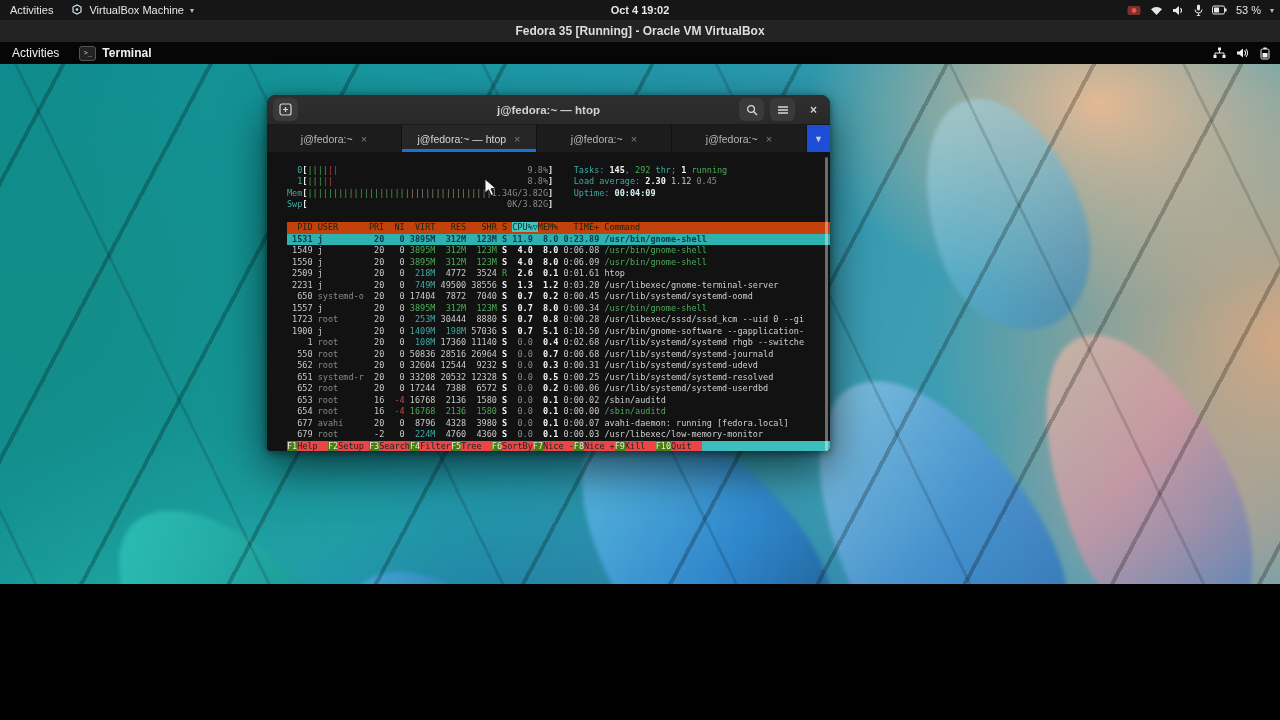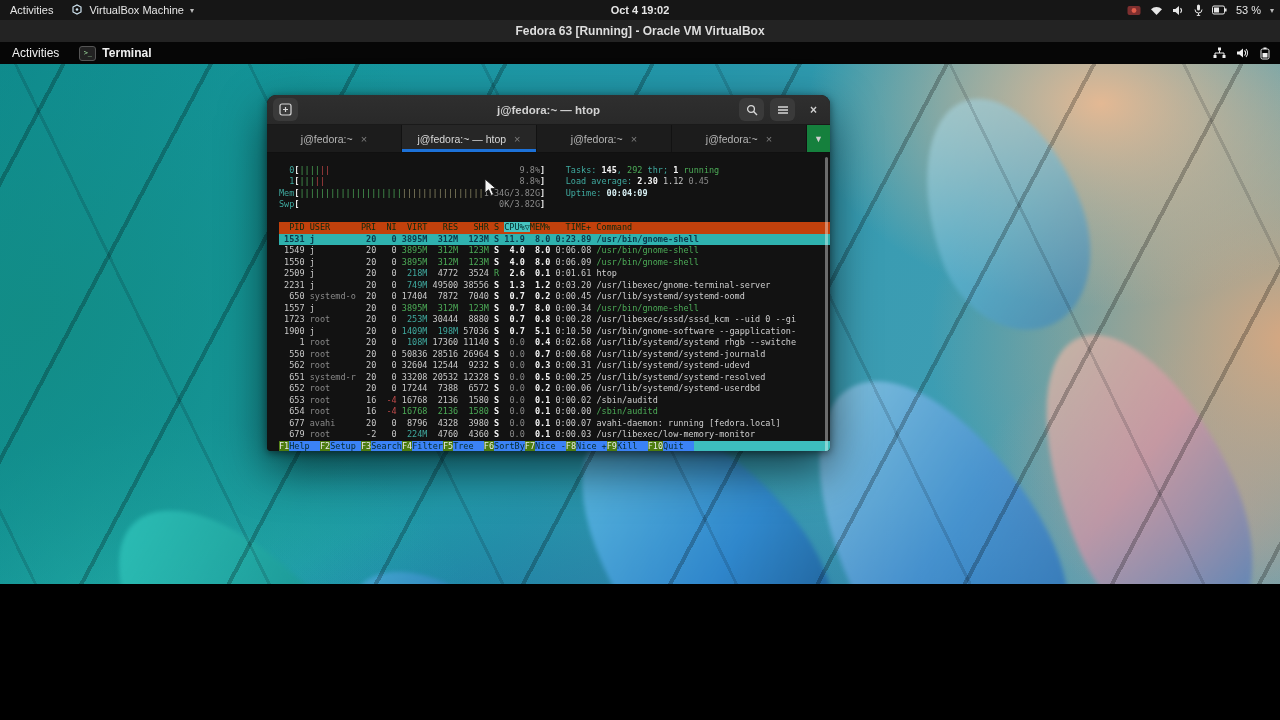--- a/index.html
+++ b/index.html
@@ -67,43 +67,43 @@
   .term-header{height:29px;background:linear-gradient(#2f2f2f,#292929);border-bottom:1px solid #1a1a1a;
     display:flex;align-items:center;position:relative;}
   .term-title{position:absolute;left:0;right:0;text-align:center;color:#d2d2d2;font-size:11.5px;
     font-weight:bold;pointer-events:none;}
   .hbtn{width:25px;height:23px;border-radius:6px;background:#3a3a3a;display:flex;align-items:center;
     justify-content:center;color:#d8d8d8;margin-left:6px;}
   .hbtn.flat{background:transparent;}
   .term-header .right{position:absolute;right:4px;display:flex;align-items:center;}
   .close-x{color:#cfcfcf;font-size:12px;font-weight:bold;}
 
-  .tabbar{height:27px;background:#15803d;display:flex;align-items:stretch;border-bottom:1px solid #101010;}
+  .tabbar{height:27px;background:#1d4ed8;display:flex;align-items:stretch;border-bottom:1px solid #101010;}
   .tab{width:134px;display:flex;align-items:center;justify-content:center;gap:8px;position:relative;
     color:#b6b6b6;font-size:10.5px;border-right:1px solid #121212;background:#1c1c1c;}
   .tab.active{background:#262626;color:#d8d8d8;}
   .tab.active::after{content:"";position:absolute;left:0;right:0;bottom:0;height:3px;background:#1c71d8;}
   .tab-close{color:#7d7d7d;font-size:11px;}
   .tab-chevron{margin-left:auto;width:30px;display:flex;align-items:center;justify-content:center;color:#cfcfcf;font-size:9px;}
 
-  .term-body{position:relative;height:299px;background:#121212;padding:0 0 0 12px;
+  .term-body{position:relative;height:299px;background:#121212;padding:0 0 0 20px;
     font-family:"DejaVu Sans Mono",monospace;font-size:8.5px;}
   .tl{height:11.5px;line-height:11.6px;white-space:pre;overflow:hidden;width:553px;}
   .hdr{background:#c2410c;}
   .hdr span{color:#07290f;}
   .hdr .sortcol{background:#46c4c0;color:#032a2a;}
   .sel{background:#2fb2af;}
   .sel span{color:#0a3a4d !important;font-weight:bold;}
   .c-white{color:#c9c9c9}.c-boldw{color:#f4f4f4;font-weight:bold}.c-gray{color:#8a8a8a}
   .c-teal{color:#3fa99f}.c-green{color:#4cab57}.c-red{color:#c04b4b}
   .c-bold{color:#e8e8e8;font-weight:bold}.c-mgreen{color:#4aa355}.c-mred{color:#b84444}
   .c-mtan{color:#8e8a67}.c-boldcyan{color:#d9f1f5;font-weight:bold}.c-cmd{color:#cfcfcf}
   .fnbar{display:flex;height:11.5px;line-height:11.6px;width:553px;white-space:pre;}
   .fk-key{color:#e8e8e8;background:#4d7c0f;}
-  .fk-label{color:#062a2a;background:#3b82f6;}
+  .fk-label{color:#062a2a;background:#ef4444;}
   .fk-fill{flex:1;background:#3dbdbd;}
   .term-scroll{position:absolute;right:2px;top:62px;height:330px;width:3px;border-radius:2px;
     background:rgba(255,255,255,.38);z-index:11;}
 
   .cursor{position:absolute;left:484px;top:136px;z-index:50;}
 </style>
 </head>
 <body>
 
 <div class="screen">
@@ -141,21 +141,21 @@
         <rect x="0.5" y="1" width="12" height="8" rx="1.5" fill="none" stroke="#e6e6e6"></rect>
         <rect x="2" y="2.5" width="5" height="5" fill="#e6e6e6"></rect>
         <rect x="13" y="3.5" width="1.6" height="3" fill="#e6e6e6"></rect>
       </svg>
       <span>53 %</span>
       <span class="chev">▾</span>
     </div>
   </div>
 
   <div class="vbox-bar">
-    <span>Fedora 63 [Running] - Oracle VM VirtualBox</span>
+    <span>Fedora 35 [Running] - Oracle VM VirtualBox</span>
   </div>
 
   <div class="guest">
     <div class="wallpaper">
       <div class="feather f2"></div>
       <div class="feather f5"></div>
       <div class="feather f1"></div>
       <div class="feather f3"></div>
       <div class="feather f4"></div>
       <div class="feather f6"></div>

